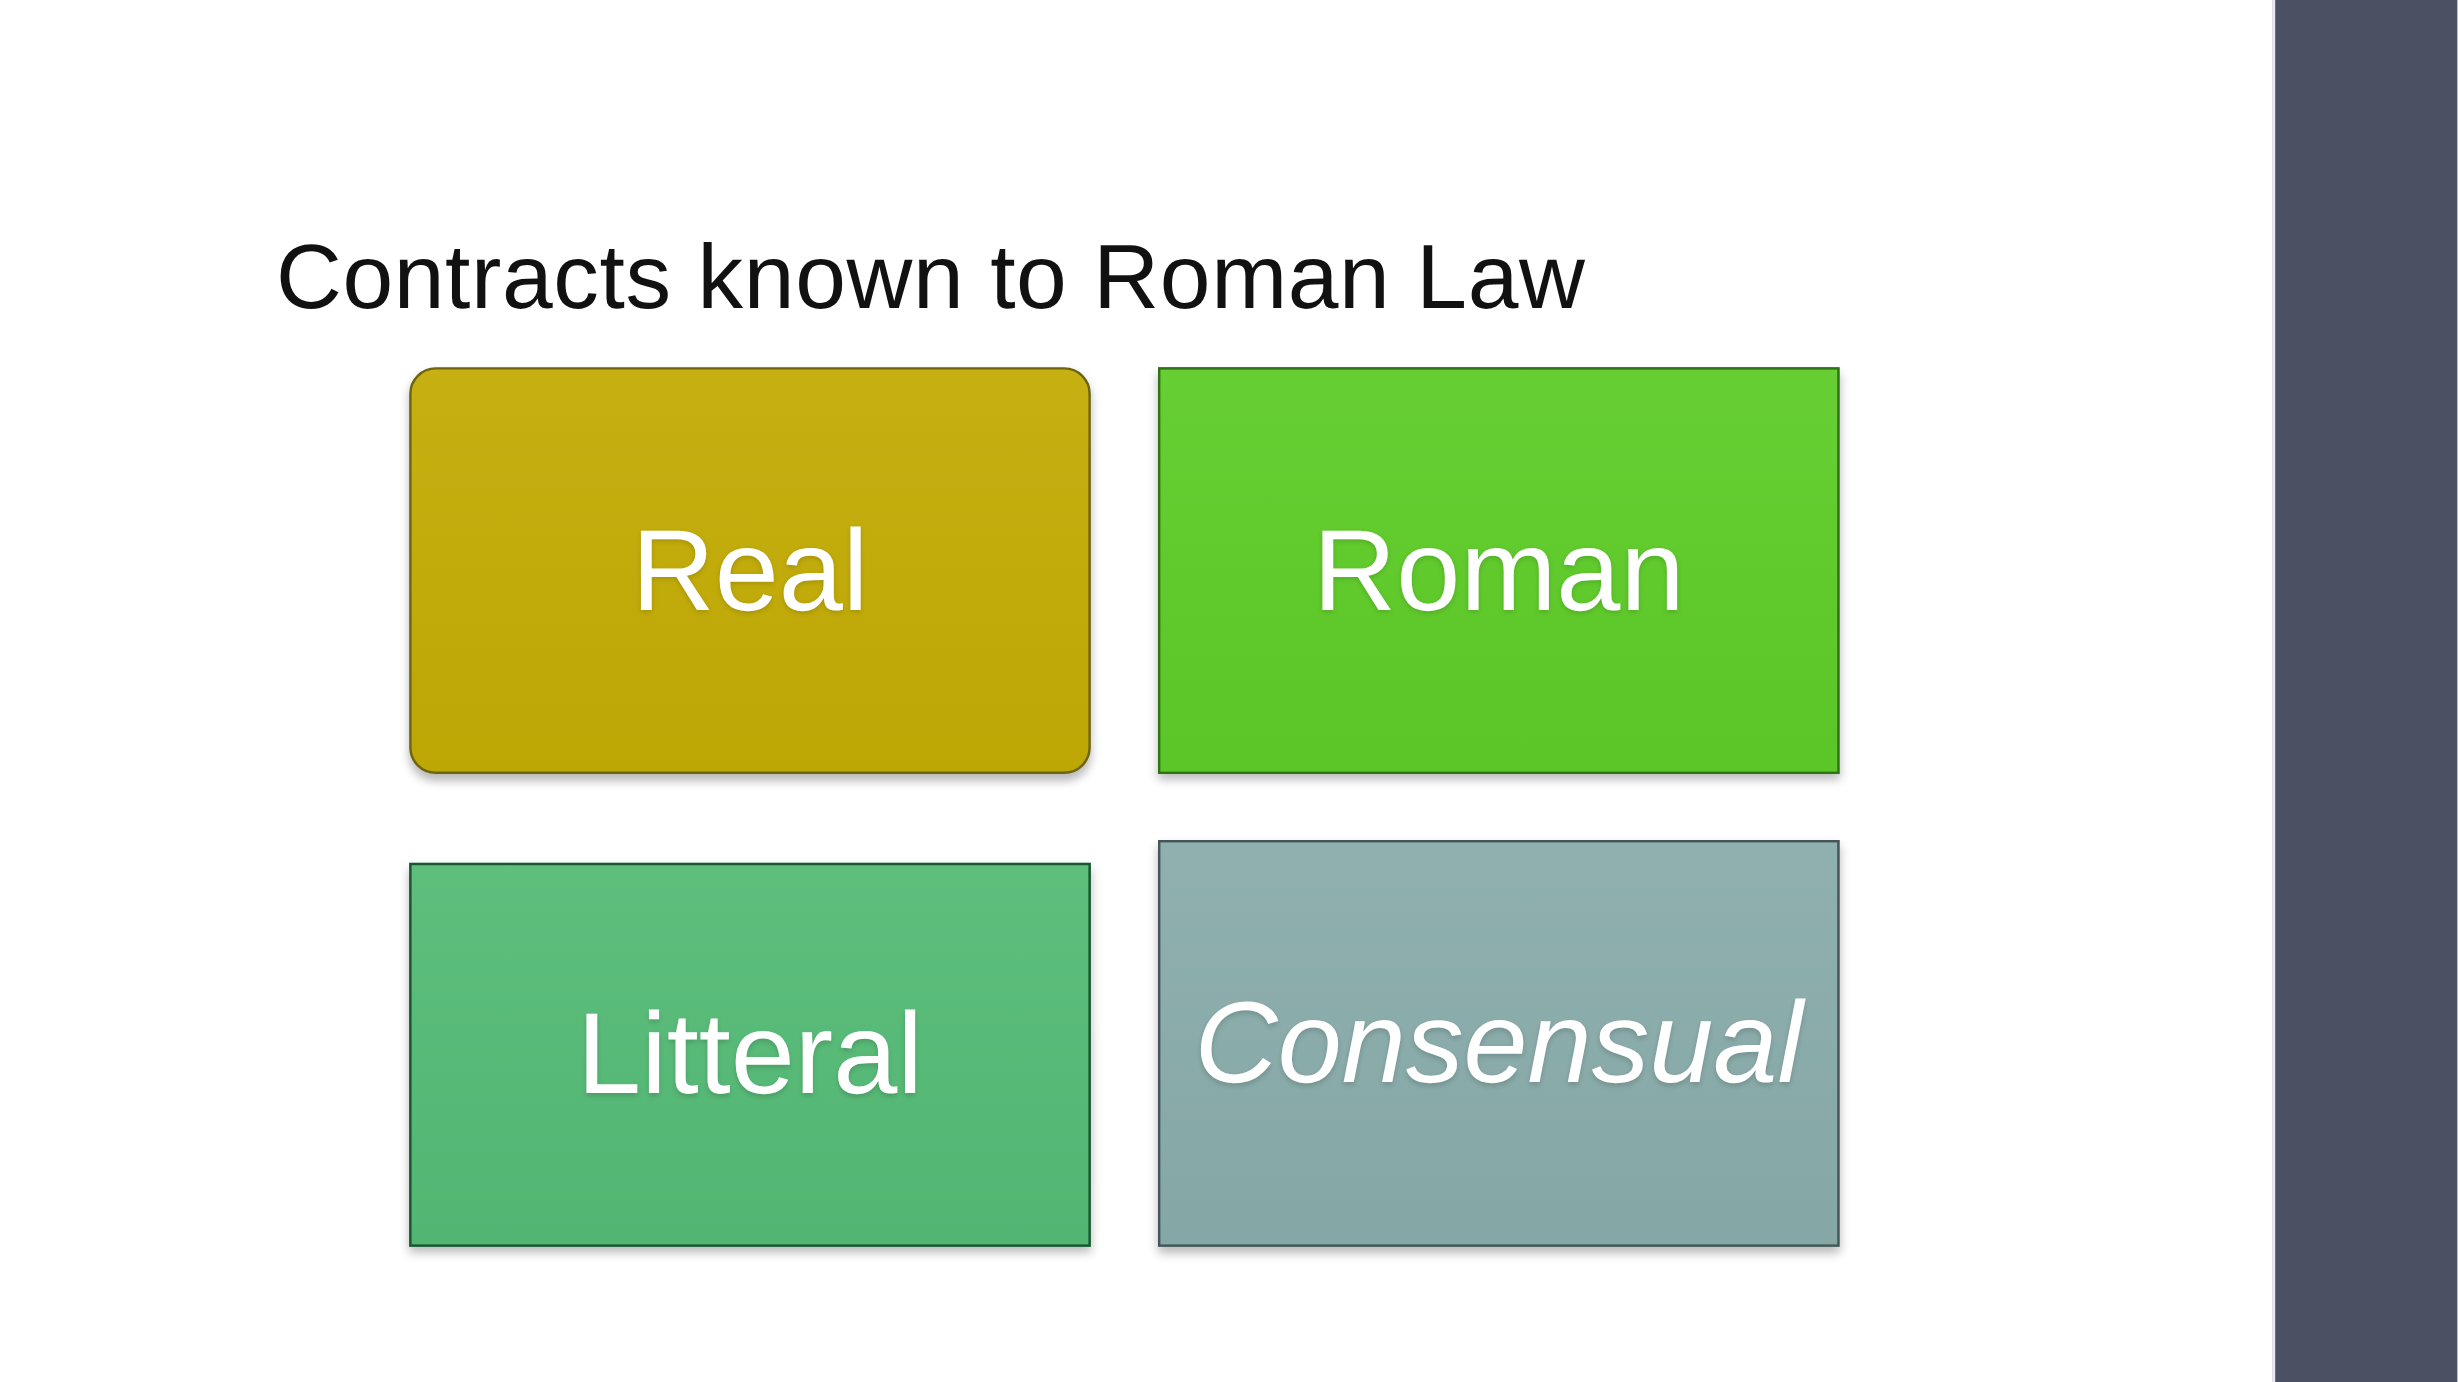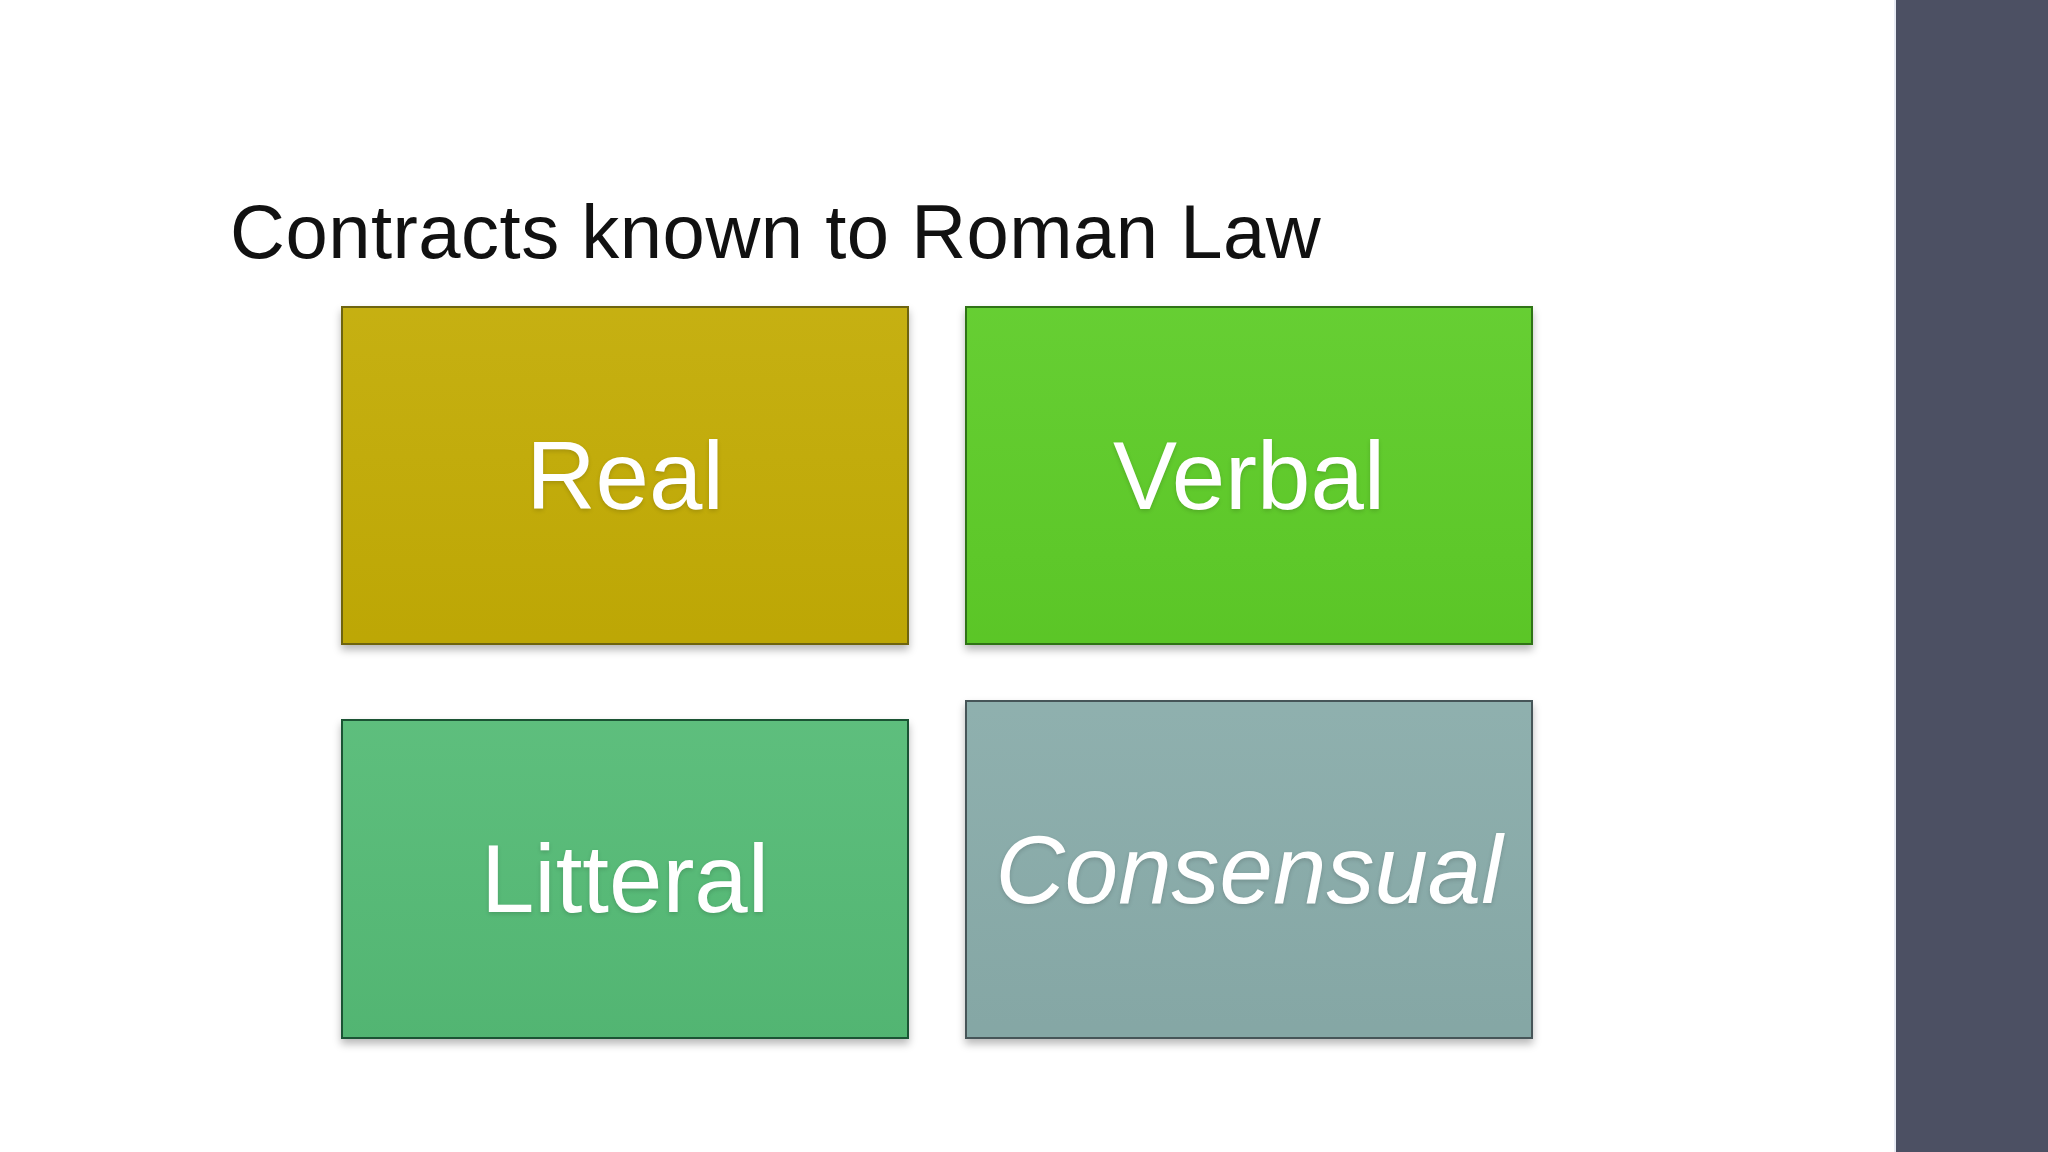--- a/index.html
+++ b/index.html
@@ -73,25 +73,25 @@
   }
 </style>
 </head>
 <body>
 
 <div class="stage">
 
   <h1 class="slide-title">Contracts known to Roman Law</h1>
 
   <div class="contract-grid" id="contract-grid">
-      <div class="shape-box" style="background-color: rgb(195, 172, 5); border-color: rgb(110, 100, 15);">
+      <div class="shape-box" style="background-color: rgb(195, 172, 5); border-color: rgb(110, 100, 15); border-radius: 22px;">
         <span style="color: rgb(255, 255, 255);">Real</span>
       </div>
       <div class="shape-box" style="background-color: rgb(94, 204, 40); border-color: rgb(47, 115, 22);">
-        <span style="color: rgb(255, 255, 255);">Verbal</span>
+        <span style="color: rgb(255, 255, 255);">Roman</span>
       </div>
       <div class="shape-box" style="background-color: rgb(85, 187, 118); border-color: rgb(27, 84, 52); margin-top: 19px;">
         <span style="color: rgb(255, 255, 255);">Litteral</span>
       </div>
       <div class="shape-box" style="background-color: rgb(137, 172, 170); border-color: rgb(70, 85, 88);">
         <span style="color: rgb(255, 255, 255); font-style: italic;">Consensual</span>
       </div>
     </div>
 
   <div class="right-panel"></div>

